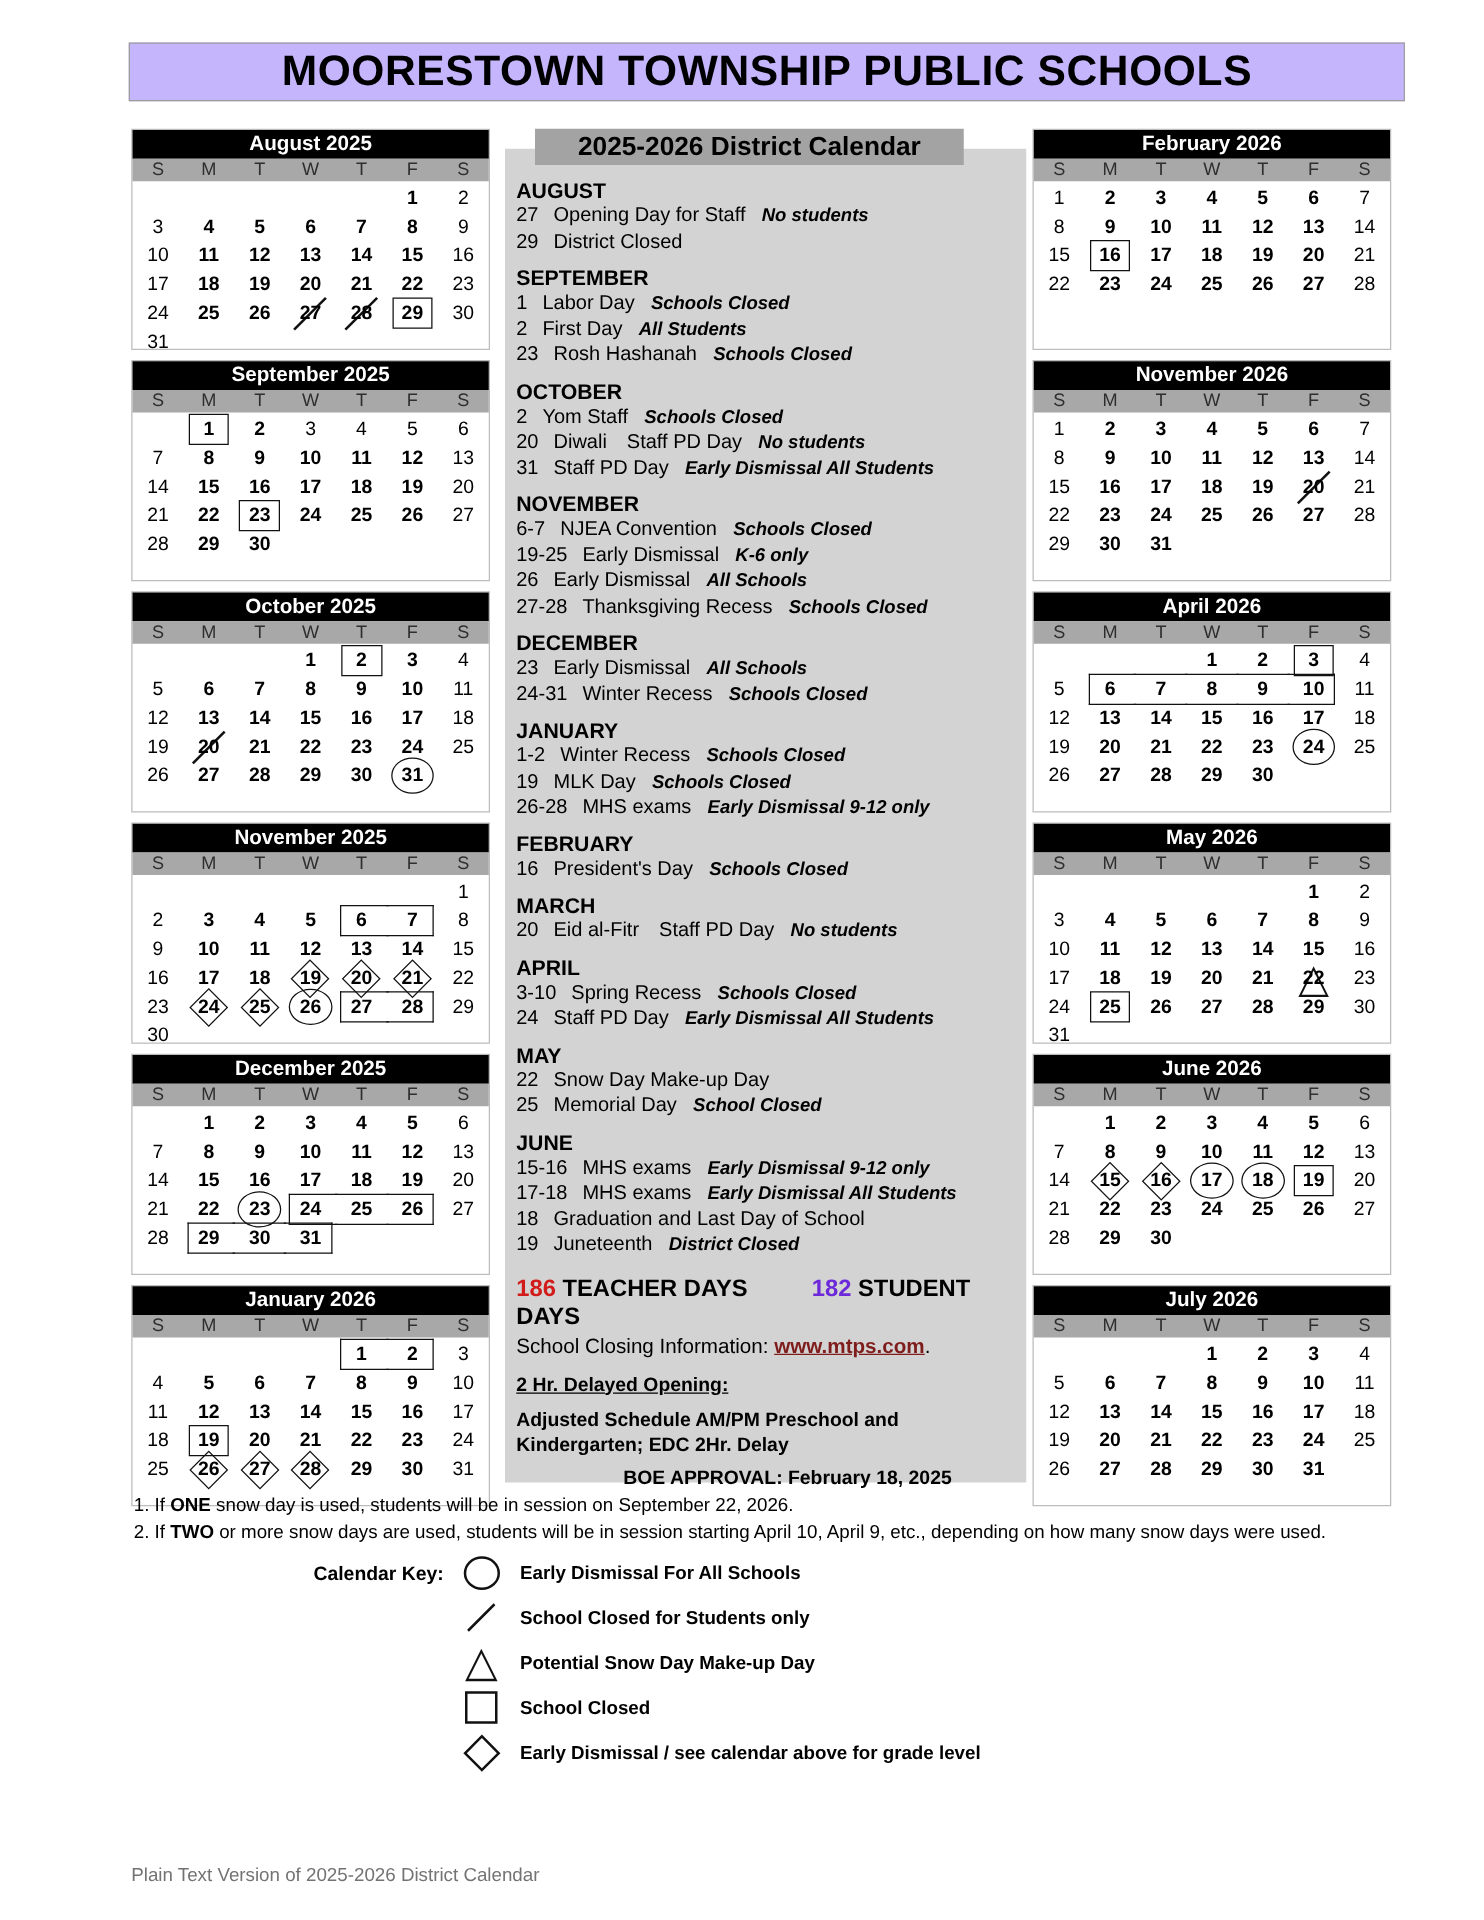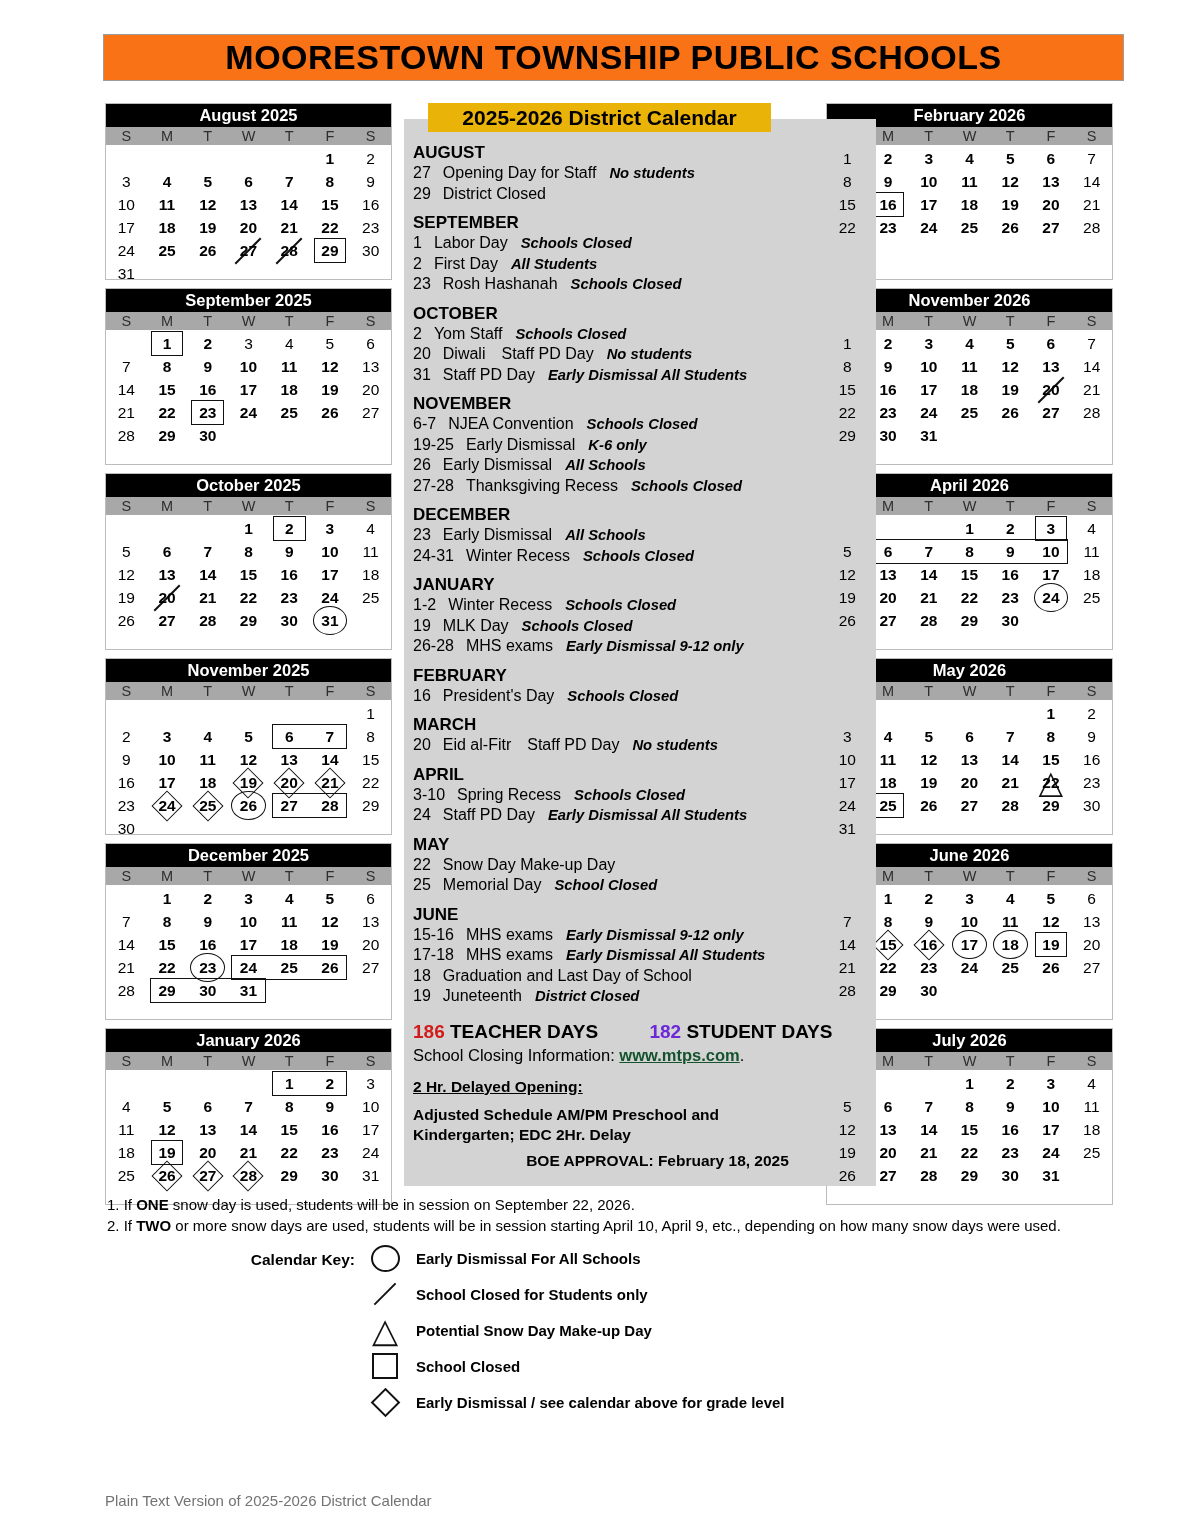--- a/index.html
+++ b/index.html
@@ -3,21 +3,21 @@
 <meta charset="utf-8">
 <style>
   html,body{margin:0;padding:0;}
   body{
     width:1187px;height:1536px;position:relative;background:#ffffff;
     font-family:"Liberation Sans",sans-serif;color:#000;
   }
   
   .title-bar{
     position:absolute;left:103px;top:34px;width:1021px;height:47px;
-    background:#f97316;border:1px solid #9d9d9d;box-sizing:border-box;
+    background:#c4b5fd;border:1px solid #9d9d9d;box-sizing:border-box;
     display:flex;align-items:center;justify-content:center;
     font-size:34px;font-weight:bold;letter-spacing:.5px;
   }
   
   .cal-col{position:absolute;top:103px;width:287px;display:flex;flex-direction:column;gap:8px;}
   #col-left{left:105px;} #col-right{left:826px;}
   .cal{height:177px;background:#fff;border:1px solid #bcbcbc;box-sizing:border-box;overflow:visible;}
   .cal-header{height:23px;background:#000;color:#fff;font-weight:bold;font-size:16.5px;
     display:flex;align-items:center;justify-content:center;}
   .cal-dow{height:18px;background:#a8a8a8;display:grid;grid-template-columns:repeat(7,1fr);
@@ -37,36 +37,36 @@
     border:1.6px solid #111;border-left:none;}
   .m-circle::before{content:"";position:absolute;left:3px;right:3px;top:-3px;bottom:-3px;
     border:1.6px solid #111;border-radius:50%;}
   .m-diamond::before{content:"";position:absolute;width:20px;height:20px;left:50%;top:50%;
     transform:translate(-50%,-50%) rotate(45deg);border:1.6px solid #111;}
   .m-slash::before{content:"";position:absolute;width:2px;height:36px;left:50%;top:50%;
     transform:translate(-50%,-50%) rotate(45deg);background:#111;}
   .m-triangle::before{content:"\25B3";position:absolute;left:50%;top:50%;line-height:1;
     transform:translate(-50%,-52%);font-size:32px;font-weight:normal;color:#111;}
   
-  .center-body{position:absolute;left:404px;top:119px;width:472px;height:1067px;background:#d3d3d3;
+  .center-body{position:absolute;left:404px;top:119px;width:417px;height:1067px;background:#d3d3d3;
     box-sizing:border-box;padding:24px 8px 0 9px;}
-  .center-title{position:absolute;left:428px;top:103px;width:343px;height:29px;background:#eab308;
+  .center-title{position:absolute;left:428px;top:103px;width:343px;height:29px;background:#a3a3a3;
     display:flex;align-items:center;justify-content:center;font-size:21px;font-weight:bold;z-index:2;}
   .ev-sec{margin-top:9px;}
   .ev-sec:first-child{margin-top:0;}
   .ev-month{font-weight:bold;font-size:17px;line-height:20px;}
   .ev-line{font-size:16px;line-height:20.5px;}
   .ev-day{margin-right:12px;}
   .ev-label2{margin-left:16px;}
   .ev-note{font-style:italic;font-weight:bold;font-size:14.8px;margin-left:13px;}
   .totals{font-size:19px;font-weight:bold;margin-top:14px;}
   .totals .num{color:#d21b1b;}
   .totals .g2{margin-left:46px;}
   .closing{font-size:16.5px;margin-top:3px;}
-  .closing a{font-weight:bold;text-decoration:underline;color:#14532d;cursor:pointer;}
+  .closing a{font-weight:bold;text-decoration:underline;color:#7f1d1d;cursor:pointer;}
   .delayed-h{font-size:15.5px;font-weight:bold;text-decoration:underline;margin-top:13px;}
   .delayed-b{font-size:15.5px;font-weight:bold;margin-top:9px;width:330px;line-height:20px;}
   .boe{font-size:15.5px;font-weight:bold;margin-top:7px;text-align:center;padding-left:34px;}
   
   .notes{position:absolute;left:107px;top:1194px;font-size:15px;line-height:21px;}
   
   .key-label{position:absolute;left:228px;top:1251px;width:127px;text-align:right;
     font-weight:bold;font-size:15.5px;}
   .key{position:absolute;left:360px;top:1240px;display:flex;flex-direction:column;}
   .key-row{display:flex;align-items:center;height:36px;}

